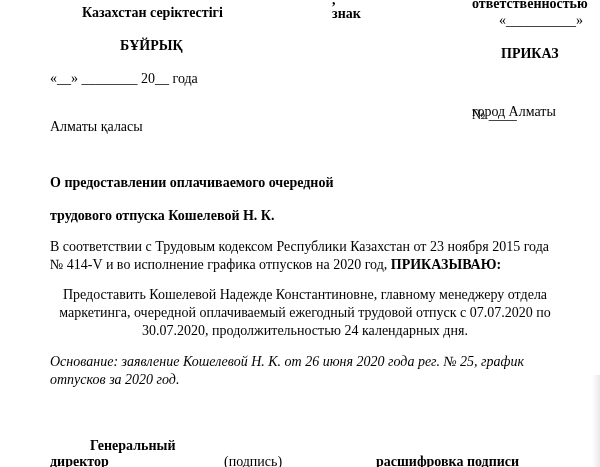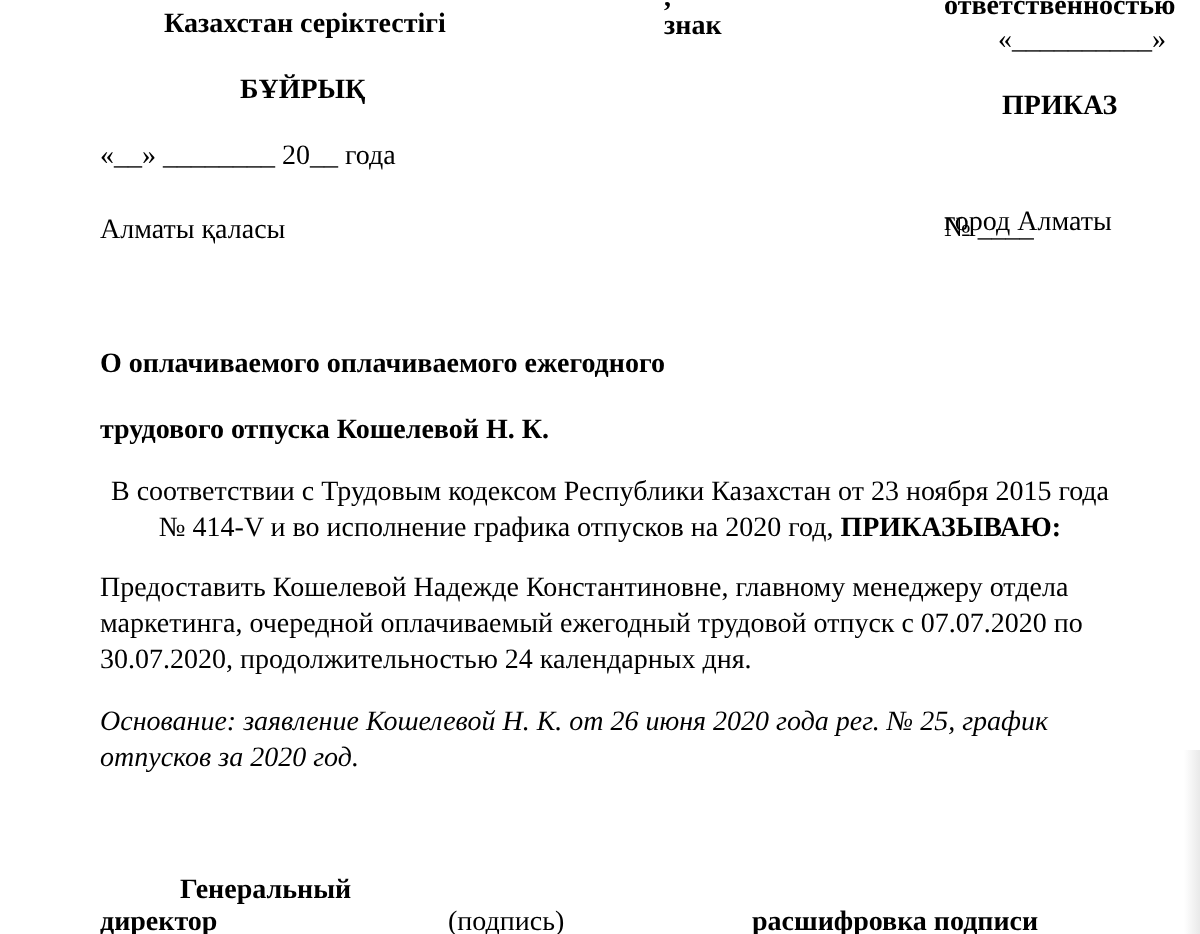--- a/index.html
+++ b/index.html
@@ -19,38 +19,38 @@
     .para { position: absolute; left: 50px; width: 510px; white-space: normal; line-height: 18px; }
   </style>
 </head>
 <body>
 
 <div>
 
   <div class="abs b" style="left:82px; top:4px;">Казахстан серіктестігі</div>
   <div class="abs b" style="left:120px; top:37px;">БҰЙРЫҚ</div>
   <div class="abs" style="left:50px; top:70px;">«__» ________ 20__ года</div>
-  <div class="abs" style="left:50px; top:107px;">Алматы қаласы</div>
+  <div class="abs" style="left:50px; top:118px;">Алматы қаласы</div>
 
   <div class="abs b" style="left:332px; top:-9px;">, </div>
   <div class="abs b" style="left:332px; top:5px;">знак</div>
 
   <div class="abs b" style="left:472px; top:-5px;">ответственностью</div>
   <div class="abs" style="left:487px; top:12px;margin-left:12px;">«__________»</div>
   <div class="abs b" style="left:501px; top:45px;">ПРИКАЗ</div>
   <div class="abs" style="left:472px; top:70px;margin-top:36px;">№ ____</div>
   <div class="abs" style="left:472px; top:103px;">город Алматы</div>
 
-  <div class="abs b" style="left:50px; top:174px;">О оплачиваемого оплачиваемого ежегодного</div>
+  <div class="abs b" style="left:50px; top:174px;">О предоставлении оплачиваемого очередной</div>
   <div class="abs b" style="left:50px; top:207px;text-align:center;">трудового отпуска Кошелевой Н. К.</div>
 
-  <div class="para" style="top:238px;text-align:center;">
+  <div class="para" style="top:238px;">
     <span>В соответствии с Трудовым кодексом Республики Казахстан от 23 ноября 2015 года № 414-V и во исполнение графика отпусков на 2020 год, </span><span class="b">ПРИКАЗЫВАЮ:</span>
   </div>
-  <div class="para" style="top:286px;">Предоставить Кошелевой Надежде Константиновне, главному менеджеру отдела маркетинга, очередной оплачиваемый ежегодный трудовой отпуск с 07.07.2020 по 30.07.2020, продолжительностью 24 календарных дня.</div>
+  <div class="para" style="top:286px;text-align:center;">Предоставить Кошелевой Надежде Константиновне, главному менеджеру отдела маркетинга, очередной оплачиваемый ежегодный трудовой отпуск с 07.07.2020 по 30.07.2020, продолжительностью 24 календарных дня.</div>
   <div class="para" style="top:353px;font-style:italic;">Основание: заявление Кошелевой Н. К. от 26 июня 2020 года рег. № 25, график отпусков за 2020 год.</div>
 
   <div class="abs b" style="left:90px; top:437px;">Генеральный</div>
   <div class="abs b" style="left:50px; top:453px;">директор</div>
   <div class="abs" style="left:224px; top:453px;">(подпись)</div>
   <div class="abs b" style="left:376px; top:453px;">расшифровка подписи</div>
 
   <div class="shadow"></div>
 </div>
 

